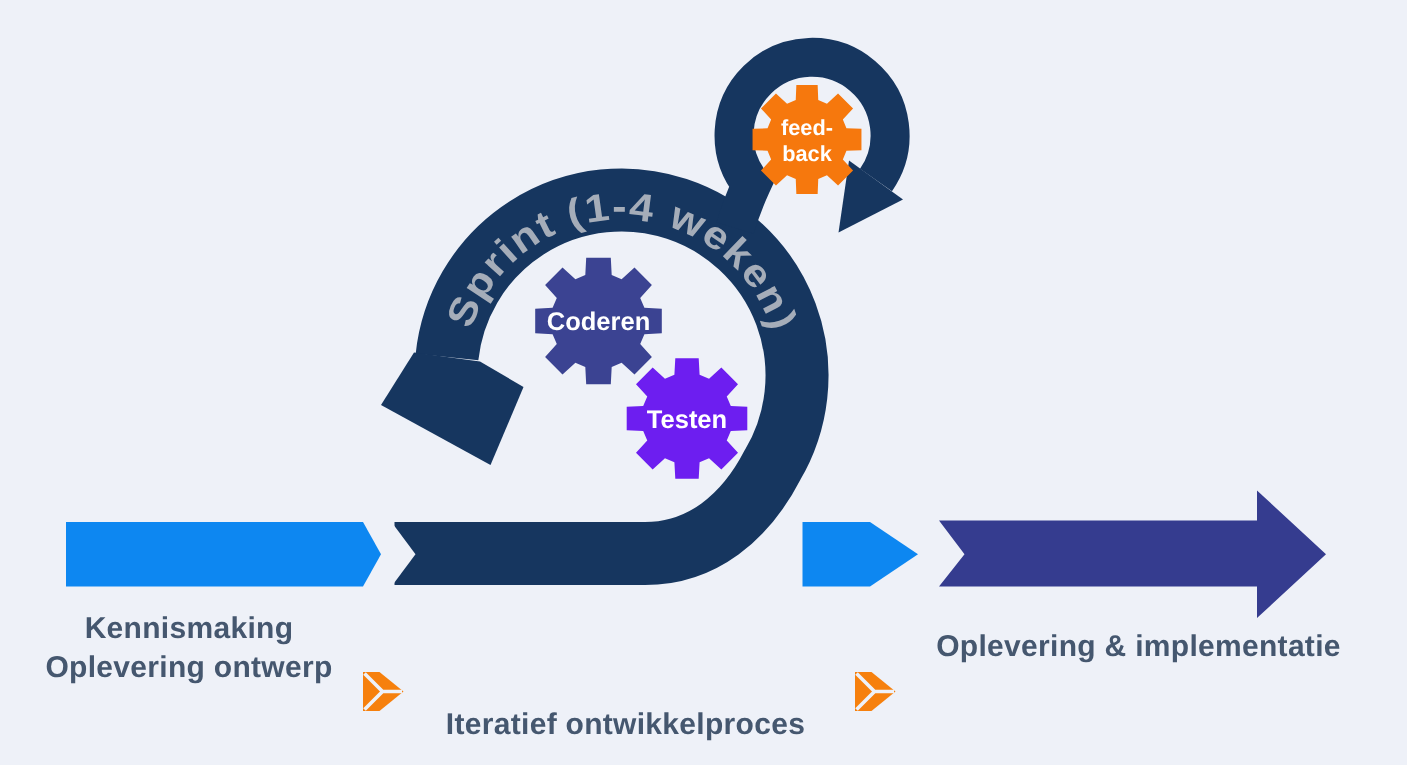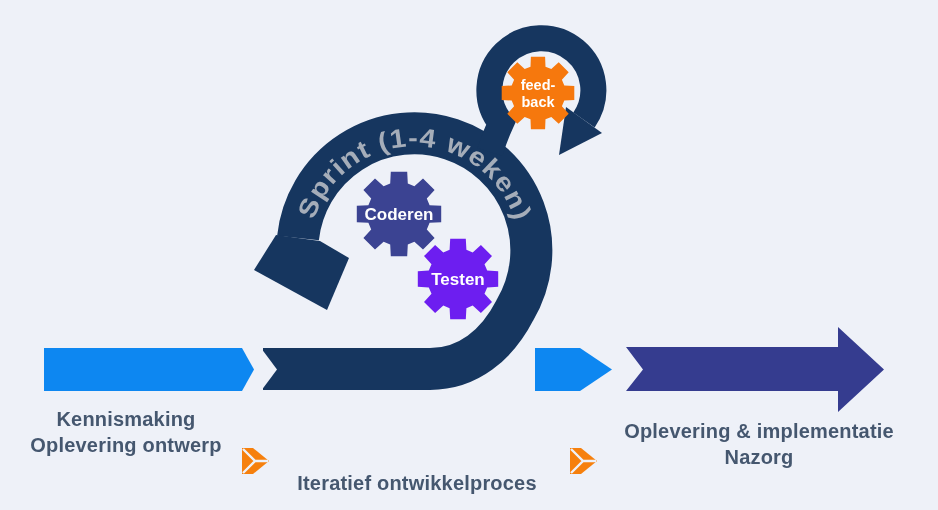--- a/index.html
+++ b/index.html
@@ -98,16 +98,15 @@
     <div class="step-line">Iteratief ontwikkelproces</div>
   </div>
 
   <svg class="chev" style="left:569px;top:446px;" viewBox="0 0 30 30">
     <polygon points="1,2 12,2 28,15 12,28 1,28" fill="#f6800d"></polygon>
     <path d="M 2 3 L 14 15 L 2 27 M 14 15 H 27" stroke="#eef1f8" stroke-width="2.4" fill="none"></path>
   </svg>
 
   <div class="step" style="left:614px;top:418px;width:290px;">
     <div class="step-line">Oplevering &amp; implementatie</div>
-    <div class="step-line">Nazorg</div>
   </div>
 
 </div>
 
 </body></html>

